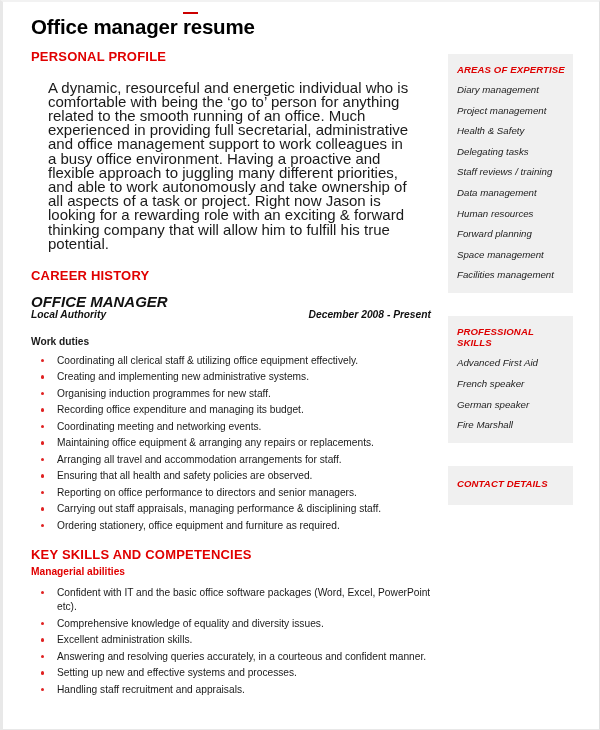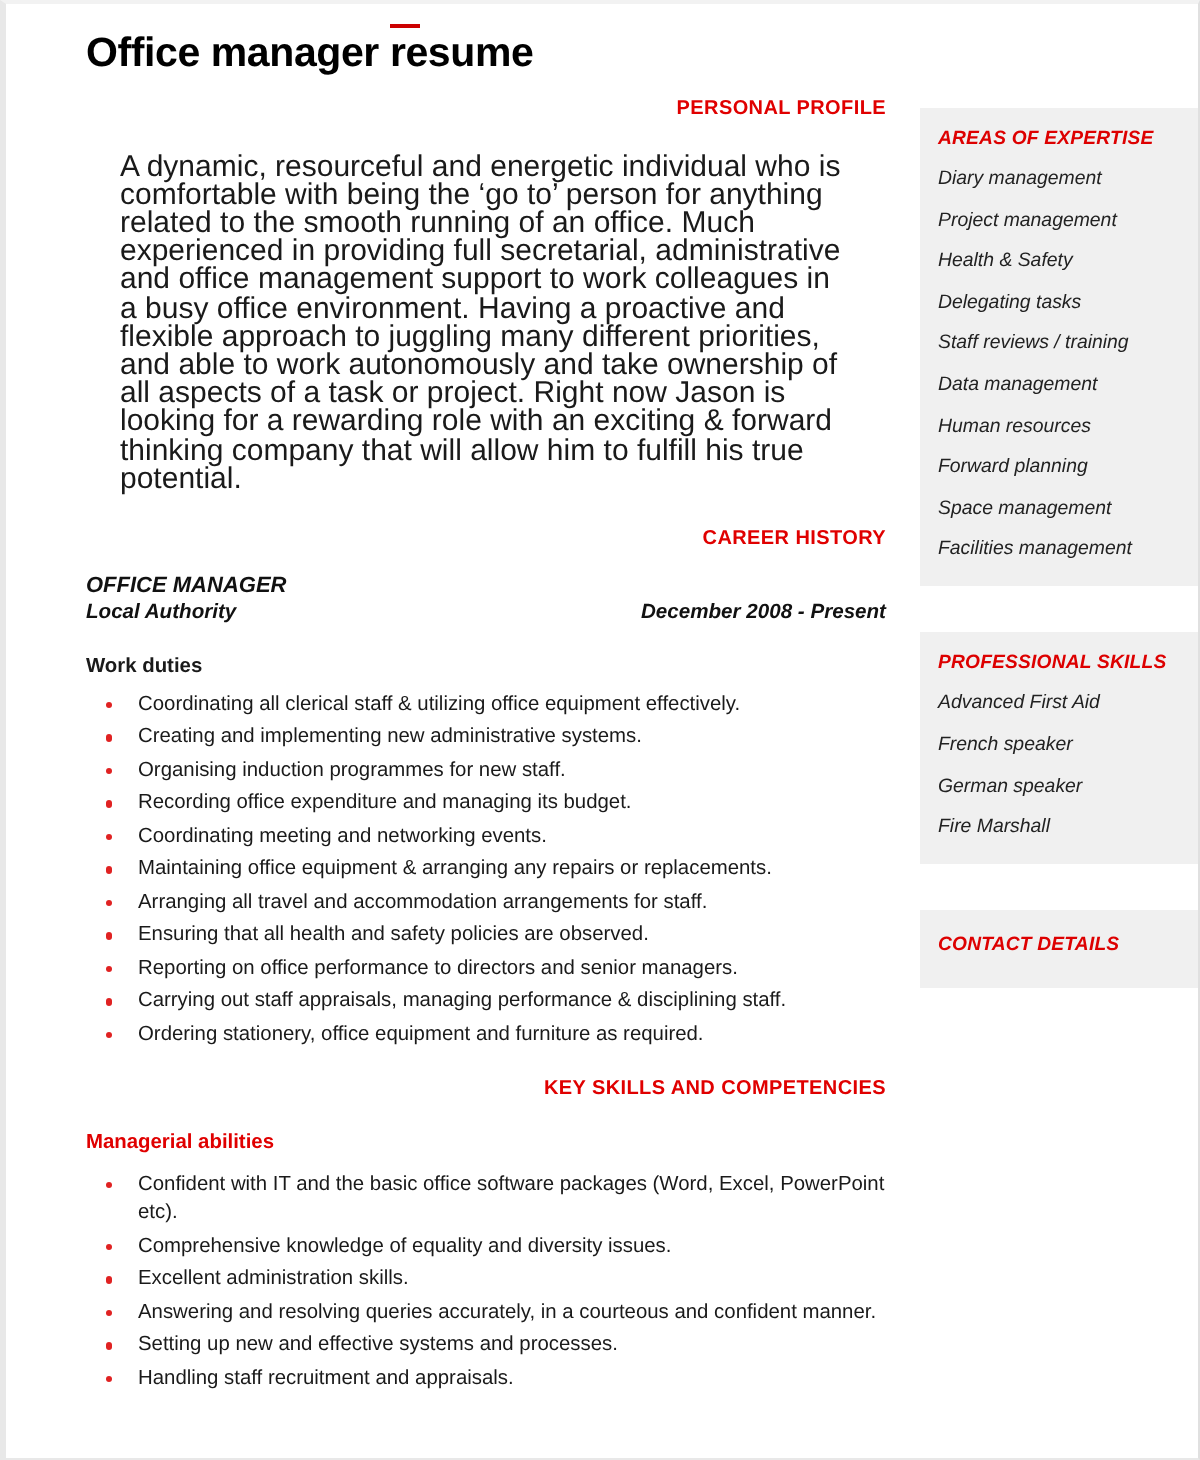--- a/index.html
+++ b/index.html
@@ -17,21 +17,20 @@
     position: relative;
     width: 600px;
     height: 730px;
     background: #ffffff;
     box-sizing: border-box;
     border-left: 3px solid #e8e8e8;
     border-right: 1px solid #e0e0e0;
     border-top: 2px solid #f2f2f2;
     border-bottom: 1px solid #e8e8e8;
     overflow: hidden;
-    padding-left: 12px;
   }
   .page-inner {
     position: relative;
     width: 100%;
     height: 100%;
   }
 
   
   .main-col {
     position: absolute;
@@ -51,34 +50,33 @@
     position: absolute;
     left: 180px;
     top: 10px;
     width: 15px;
     height: 2px;
     background: #cc0000;
   }
   .sec-head {
     color: #e00000;
     font-weight: bold;
-    font-size: 10px;
+    font-size: 13px;
     letter-spacing: 0.2px;
     margin: 0 0 3px 0;
-    text-align: right;
   }
   .sec-head.spaced-top { margin-top: 14px; }
   .body-text {
     font-size: 15px;
     color: #1a1a1a;
     line-height: 14.2px;
     margin: 17px;
   }
   .job-title {
-    font-size: 11px;
+    font-size: 15px;
     font-weight: bold;
     font-style: italic;
     color: #111111;
     margin: 12px 0 0 0;
     line-height: 13px;
   }
   .job-row {
     display: flex;
     justify-content: space-between;
     align-items: baseline;
@@ -94,21 +92,21 @@
   .sub-head {
     font-size: 10.2px;
     font-weight: bold;
     color: #1a1a1a;
     margin: 14px 0 7px 0;
   }
   .sub-head-red {
     font-size: 10.2px;
     font-weight: bold;
     color: #e00000;
-    margin: 16px 0 9px 0;
+    margin: 4px 0 9px 0;
   }
   ul.bullets {
     list-style: none;
     margin: 0;
     padding: 0;
   }
   ul.bullets li {
     position: relative;
     padding-left: 26px;
     font-size: 10.2px;
@@ -131,21 +129,21 @@
   .side-col {
     position: absolute;
     left: 445px;
     top: 52px;
     width: 126px;
   }
   .side-panel {
     background: #f0f0f0;
     padding: 10px 8px 12px 9px;
     box-sizing: border-box;
-    width: 140px;
+    width: 125px;
     margin-bottom: 23px;
   }
   .side-panel.contact-panel {
     padding-bottom: 16px;
     padding-top: 12px;
     margin-bottom: 0;
   }
   .side-head {
     color: #dd0000;
     font-weight: bold;

